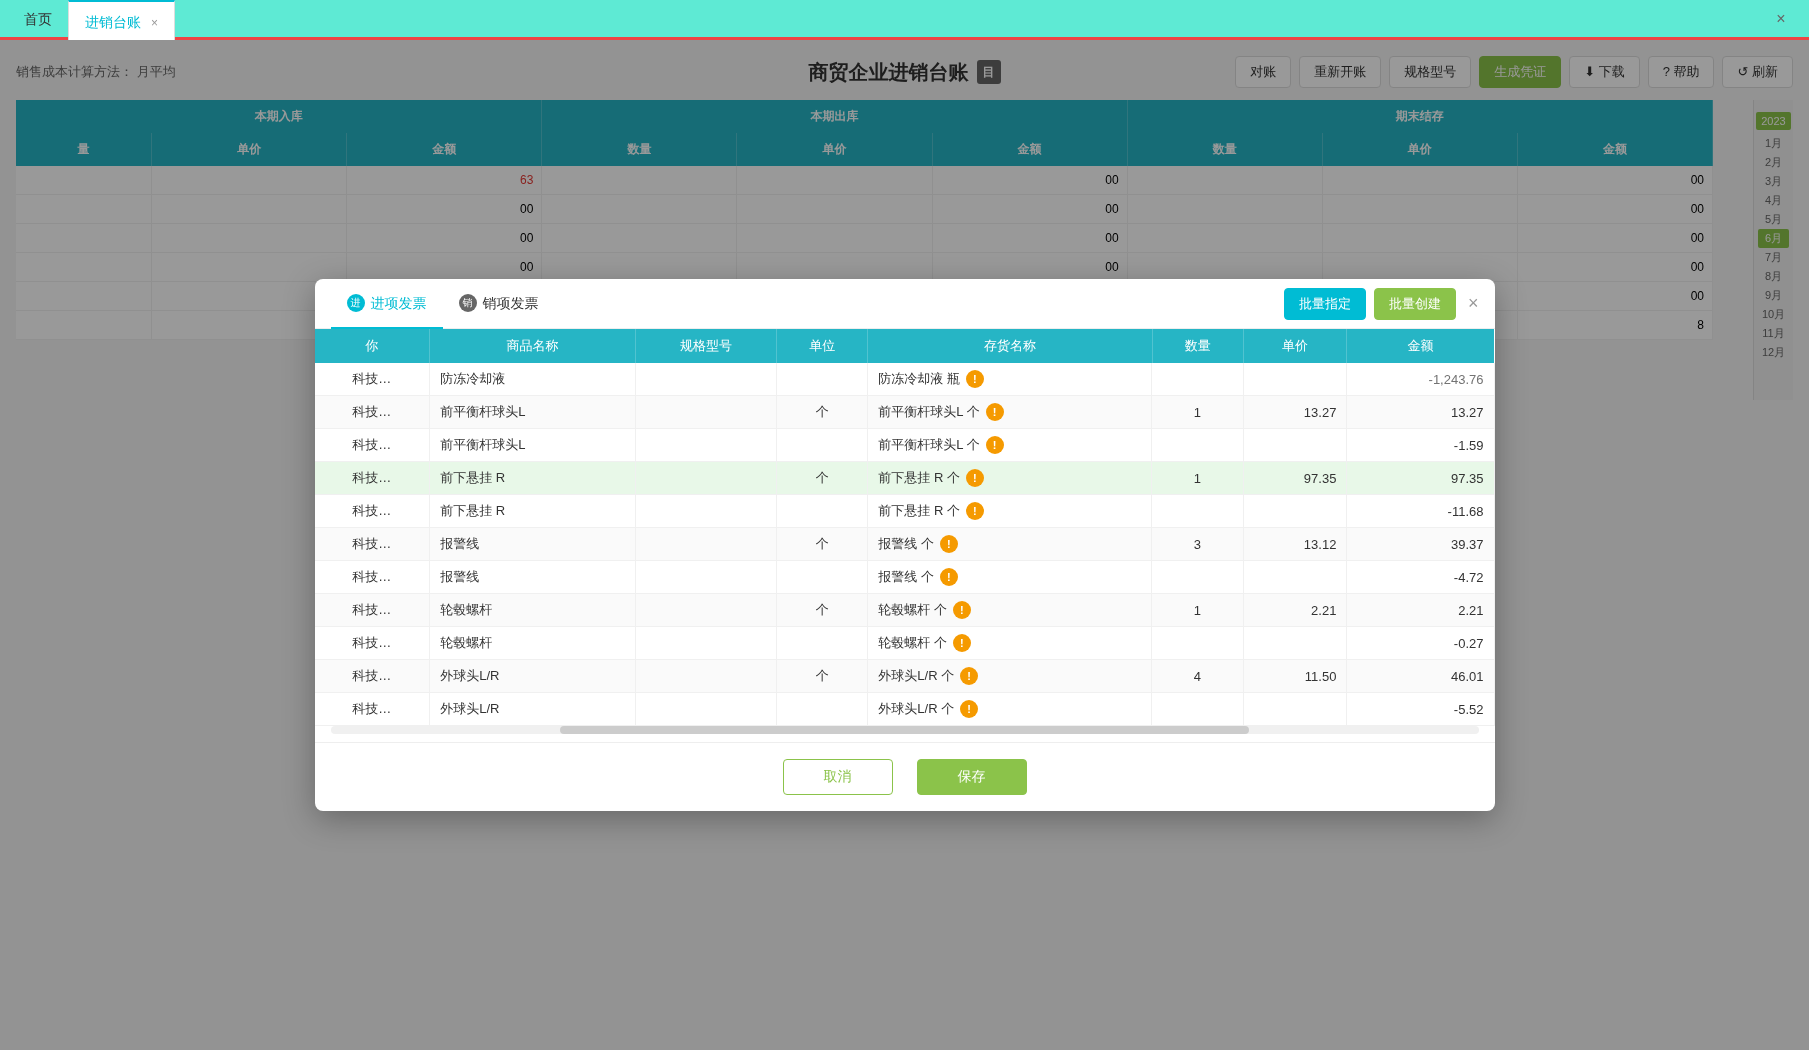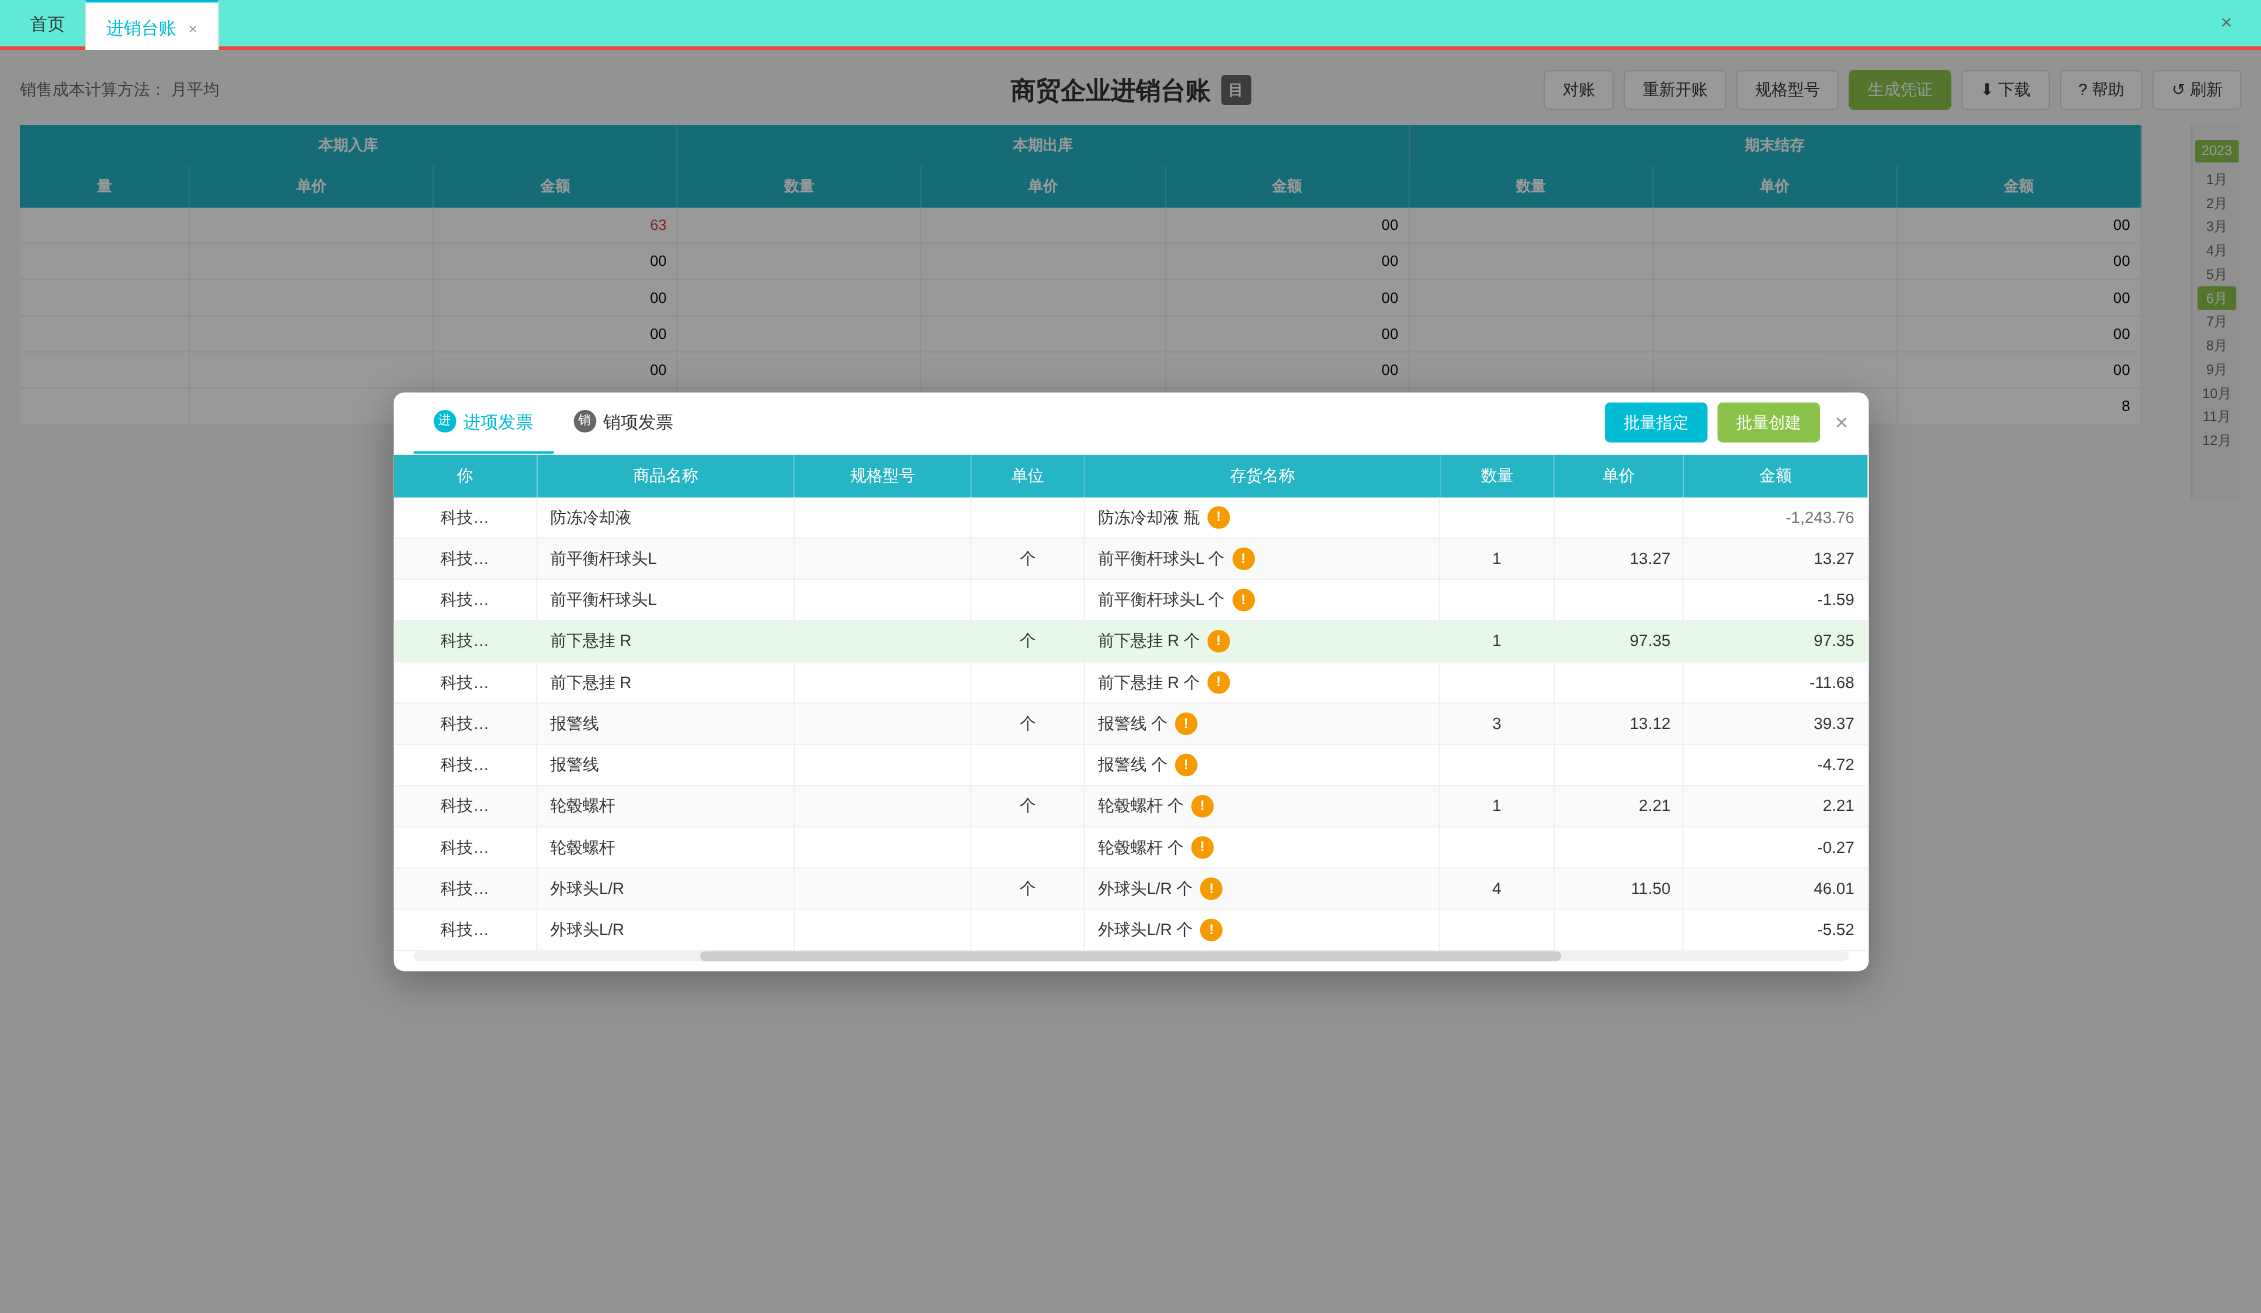--- a/index.html
+++ b/index.html
@@ -364,15 +364,19 @@
       <td class="right" style="color:#333">-5.52</td>
     </tr>
             </tbody>
         </table>
       </div>
 
       <div class="dialog-scrollbar">
         <div class="dialog-scrollbar-thumb"></div>
       </div>
 
+      <div class="dialog-footer">
+        <button class="btn-cancel">取消</button>
+        <button class="btn-save">保存</button>
+      </div>
     </div>
   </div>
 </div>
 
 </body></html>

